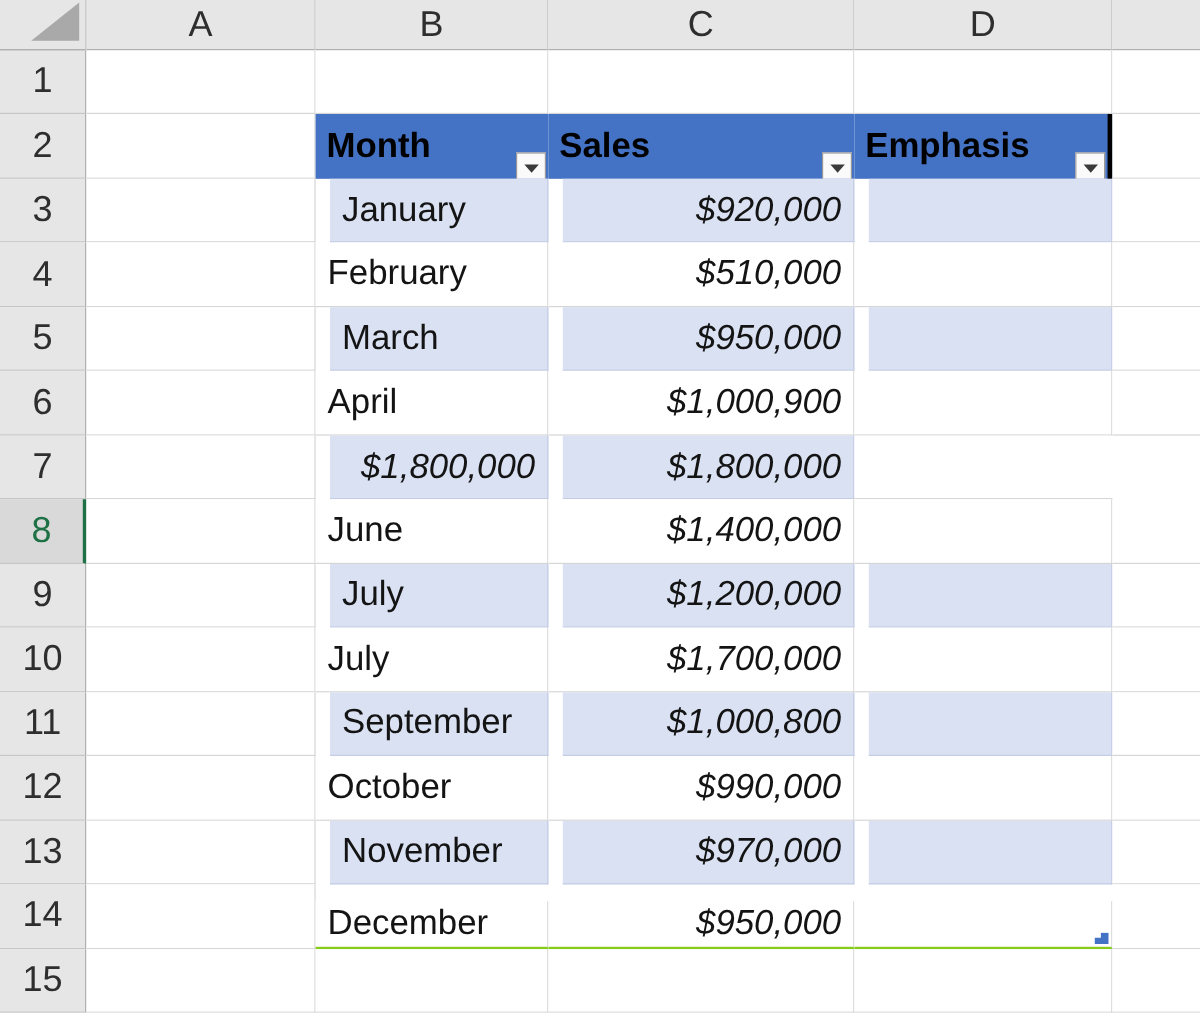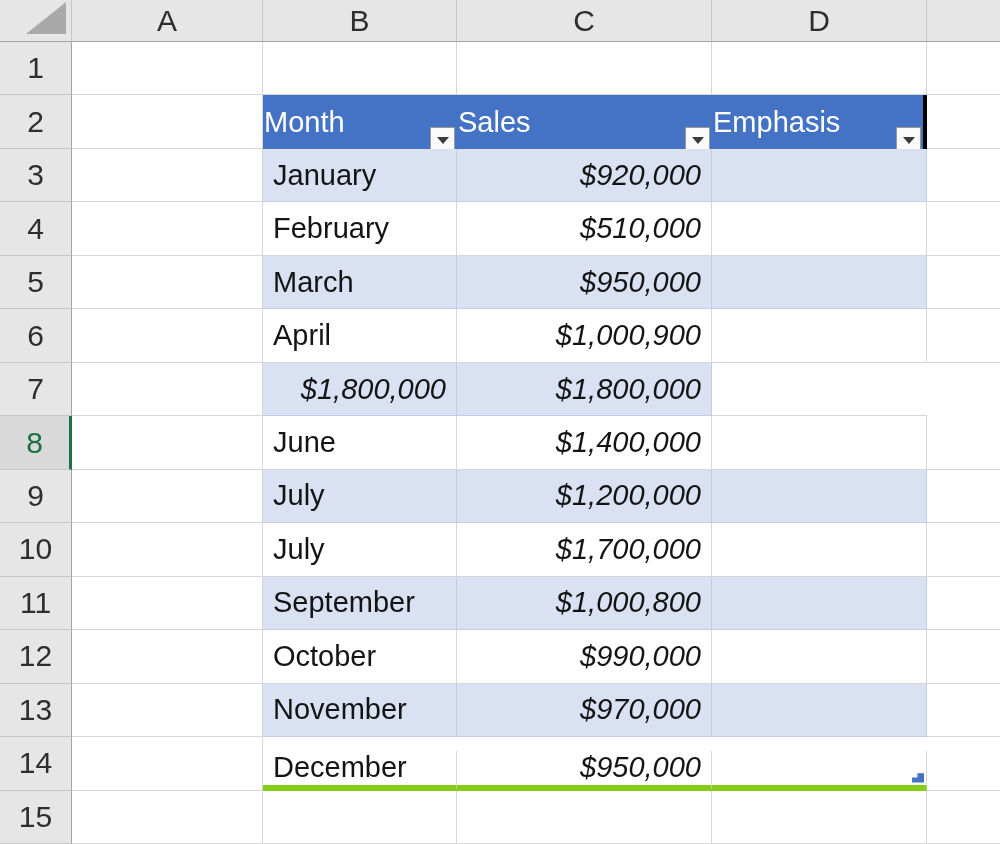--- a/index.html
+++ b/index.html
@@ -39,30 +39,30 @@
   .cell{
     background:#fff;box-sizing:border-box;position:relative;
     display:flex;align-items:center;overflow:hidden;white-space:nowrap;
     font-size:29px;color:#141414;padding:0 10px;
     border-right:1px solid #d6d6d6;border-bottom:1px solid #d6d6d6;
   }
   .cell.edge{border-right:none;}
 
   
   .th{
-    background:var(--tblue);color:#ffffff;font-weight:normal;font-size:29px;
-    border-right:none;border-bottom:none;padding-left:1px;
+    background:var(--tblue);color:#000000;font-weight:bold;font-size:29px;
+    border-right:none;border-bottom:none;padding-left:9px;
   }
   .th.last{border-right:4px solid #000000;}
   .banded{
     background:var(--band);
-    border-right-color:#c3cde4;border-bottom-color:#c3cde4;
+    border-right-color:#c3cde4;border-bottom-color:#c3cde4;margin-left:12px;
   }
   .num{justify-content:flex-end;font-style:italic;}
-  .tbot{border-bottom:6px solid #84cc16;margin-top:14px;}
+  .tbot{border-bottom:2px solid #84cc16;margin-top:14px;}
 
   
   .fbtn{
     position:absolute;right:2px;bottom:-4px;width:25px;height:26px;
     background:#fafafa;border:1px solid #999;box-sizing:border-box;
     display:flex;align-items:center;justify-content:center;padding:0;cursor:pointer;
   }
   .fbtn .arr{
     width:0;height:0;
     border-left:6px solid transparent;border-right:6px solid transparent;

